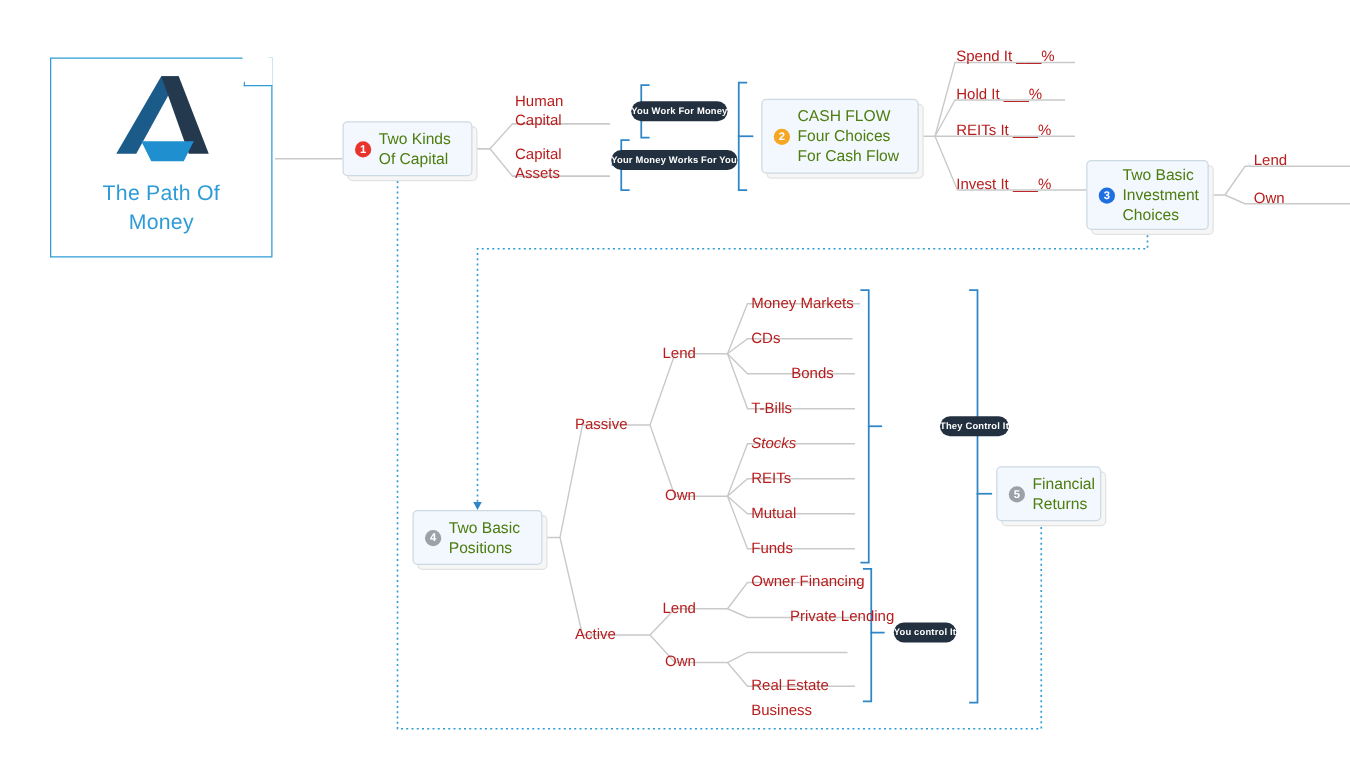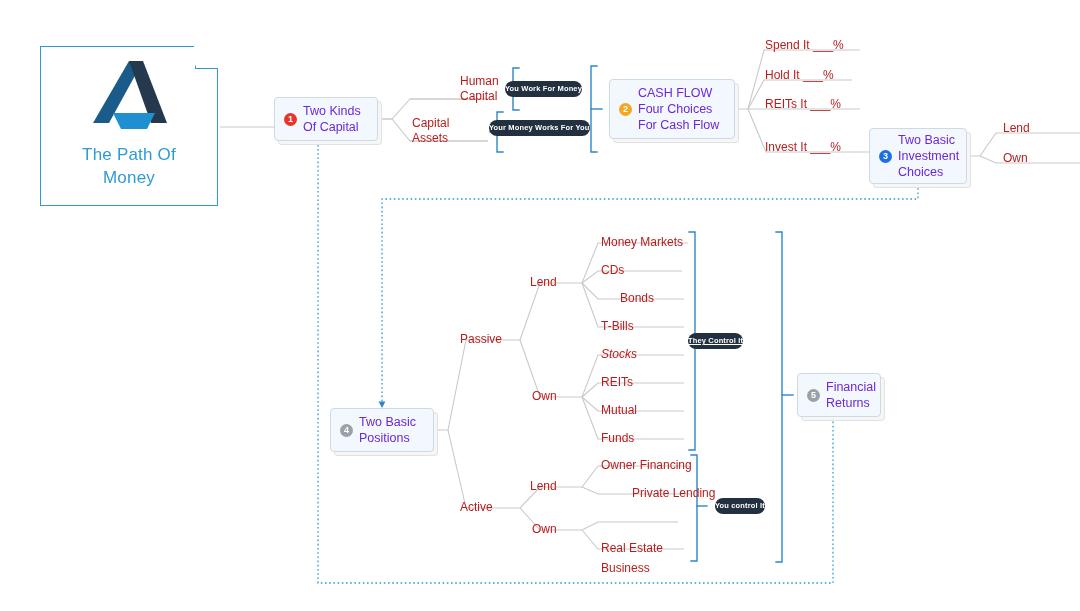--- a/index.html
+++ b/index.html
@@ -37,21 +37,21 @@
     background:#f2f8fd;border:1px solid #cdd9e3;border-radius:4px;
     box-shadow:4px 4px 0 -1px #f6f6f6, 4px 4px 0 0 #e2e2e2;
     display:flex;align-items:center;
   }
   .box .badge{
     flex:0 0 auto;width:13px;height:13px;border-radius:50%;
     color:#fff;font-size:9px;line-height:13px;text-align:center;
     font-weight:bold;margin:0 6px 0 9px;
   }
   .box .btxt{
-    color:#6d28d9;font-size:12.5px;line-height:16px;padding-right:10px;
+    color:#4d7c0f;font-size:12.5px;line-height:16px;padding-right:10px;
     white-space:pre-line;
   }
 
   #n-two-kinds{left:274px;top:97px;width:104px;height:44px;}
   #n-cash-flow{left:609px;top:79px;width:126px;height:60px;}
   #n-invest-choices{left:869px;top:128px;width:98px;height:56px;}
   #n-two-positions{left:330px;top:408px;width:104px;height:44px;}
   #n-fin-returns{left:797px;top:373px;width:84px;height:44px;}
 
   
@@ -180,49 +180,49 @@
     <span class="btxt">Two Basic
 Positions</span>
   </div>
 
   <div class="node box" id="n-fin-returns">
     <span class="badge" style="background: rgb(154, 162, 168);">5</span>
     <span class="btxt">Financial
 Returns</span>
   </div>
 
-  <div class="leaf" style="left:412px;top:74px;width:74px;margin-left:48px;">Human
+  <div class="leaf" style="left:412px;top:74px;width:74px;">Human
 Capital</div>
   <div class="leaf" style="left:412px;top:116px;width:74px;">Capital
 Assets</div>
 
   <div class="chip" style="left:505px;top:81px;">You Work For Money</div>
   <div class="chip" style="left:489px;top:120px;">Your Money Works For You</div>
-  <div class="chip" style="left:688px;top:333px;text-decoration:underline;">They Control It</div>
+  <div class="chip" style="left:752px;top:333px;">They Control It</div>
   <div class="chip" style="left:715px;top:498px;">You control It</div>
 
   <div class="leaf" style="left:765px;top:38px;">Spend It ___%</div>
   <div class="leaf" style="left:765px;top:68px;">Hold It ___%</div>
   <div class="leaf" style="left:765px;top:97px;">REITs It ___%</div>
   <div class="leaf" style="left:765px;top:140px;">Invest It ___%</div>
 
   <div class="leaf" style="left:1003px;top:121px;">Lend</div>
   <div class="leaf" style="left:1003px;top:151px;">Own</div>
 
   <div class="leaf" style="left:460px;top:332px;">Passive</div>
   <div class="leaf" style="left:460px;top:500px;">Active</div>
 
   <div class="leaf" style="left:530px;top:275px;">Lend</div>
   <div class="leaf" style="left:532px;top:389px;">Own</div>
   <div class="leaf" style="left:530px;top:479px;">Lend</div>
   <div class="leaf" style="left:532px;top:522px;">Own</div>
 
   <div class="leaf" style="left:601px;top:235px;">Money Markets</div>
   <div class="leaf" style="left:601px;top:263px;">CDs</div>
-  <div class="leaf" style="left:620px;top:291px;">Bonds</div>
+  <div class="leaf" style="left:633px;top:291px;">Bonds</div>
   <div class="leaf" style="left:601px;top:319px;">T-Bills</div>
 
   <div class="leaf" style="left:601px;top:347px;font-style:italic;">Stocks</div>
   <div class="leaf" style="left:601px;top:375px;">REITs</div>
   <div class="leaf" style="left:601px;top:403px;">Mutual</div>
   <div class="leaf" style="left:601px;top:431px;">Funds</div>
 
   <div class="leaf" style="left:601px;top:458px;">Owner Financing</div>
   <div class="leaf" style="left:632px;top:486px;">Private Lending</div>
   <div class="leaf" style="left:601px;top:514px;margin-top:47px;">Business</div>

